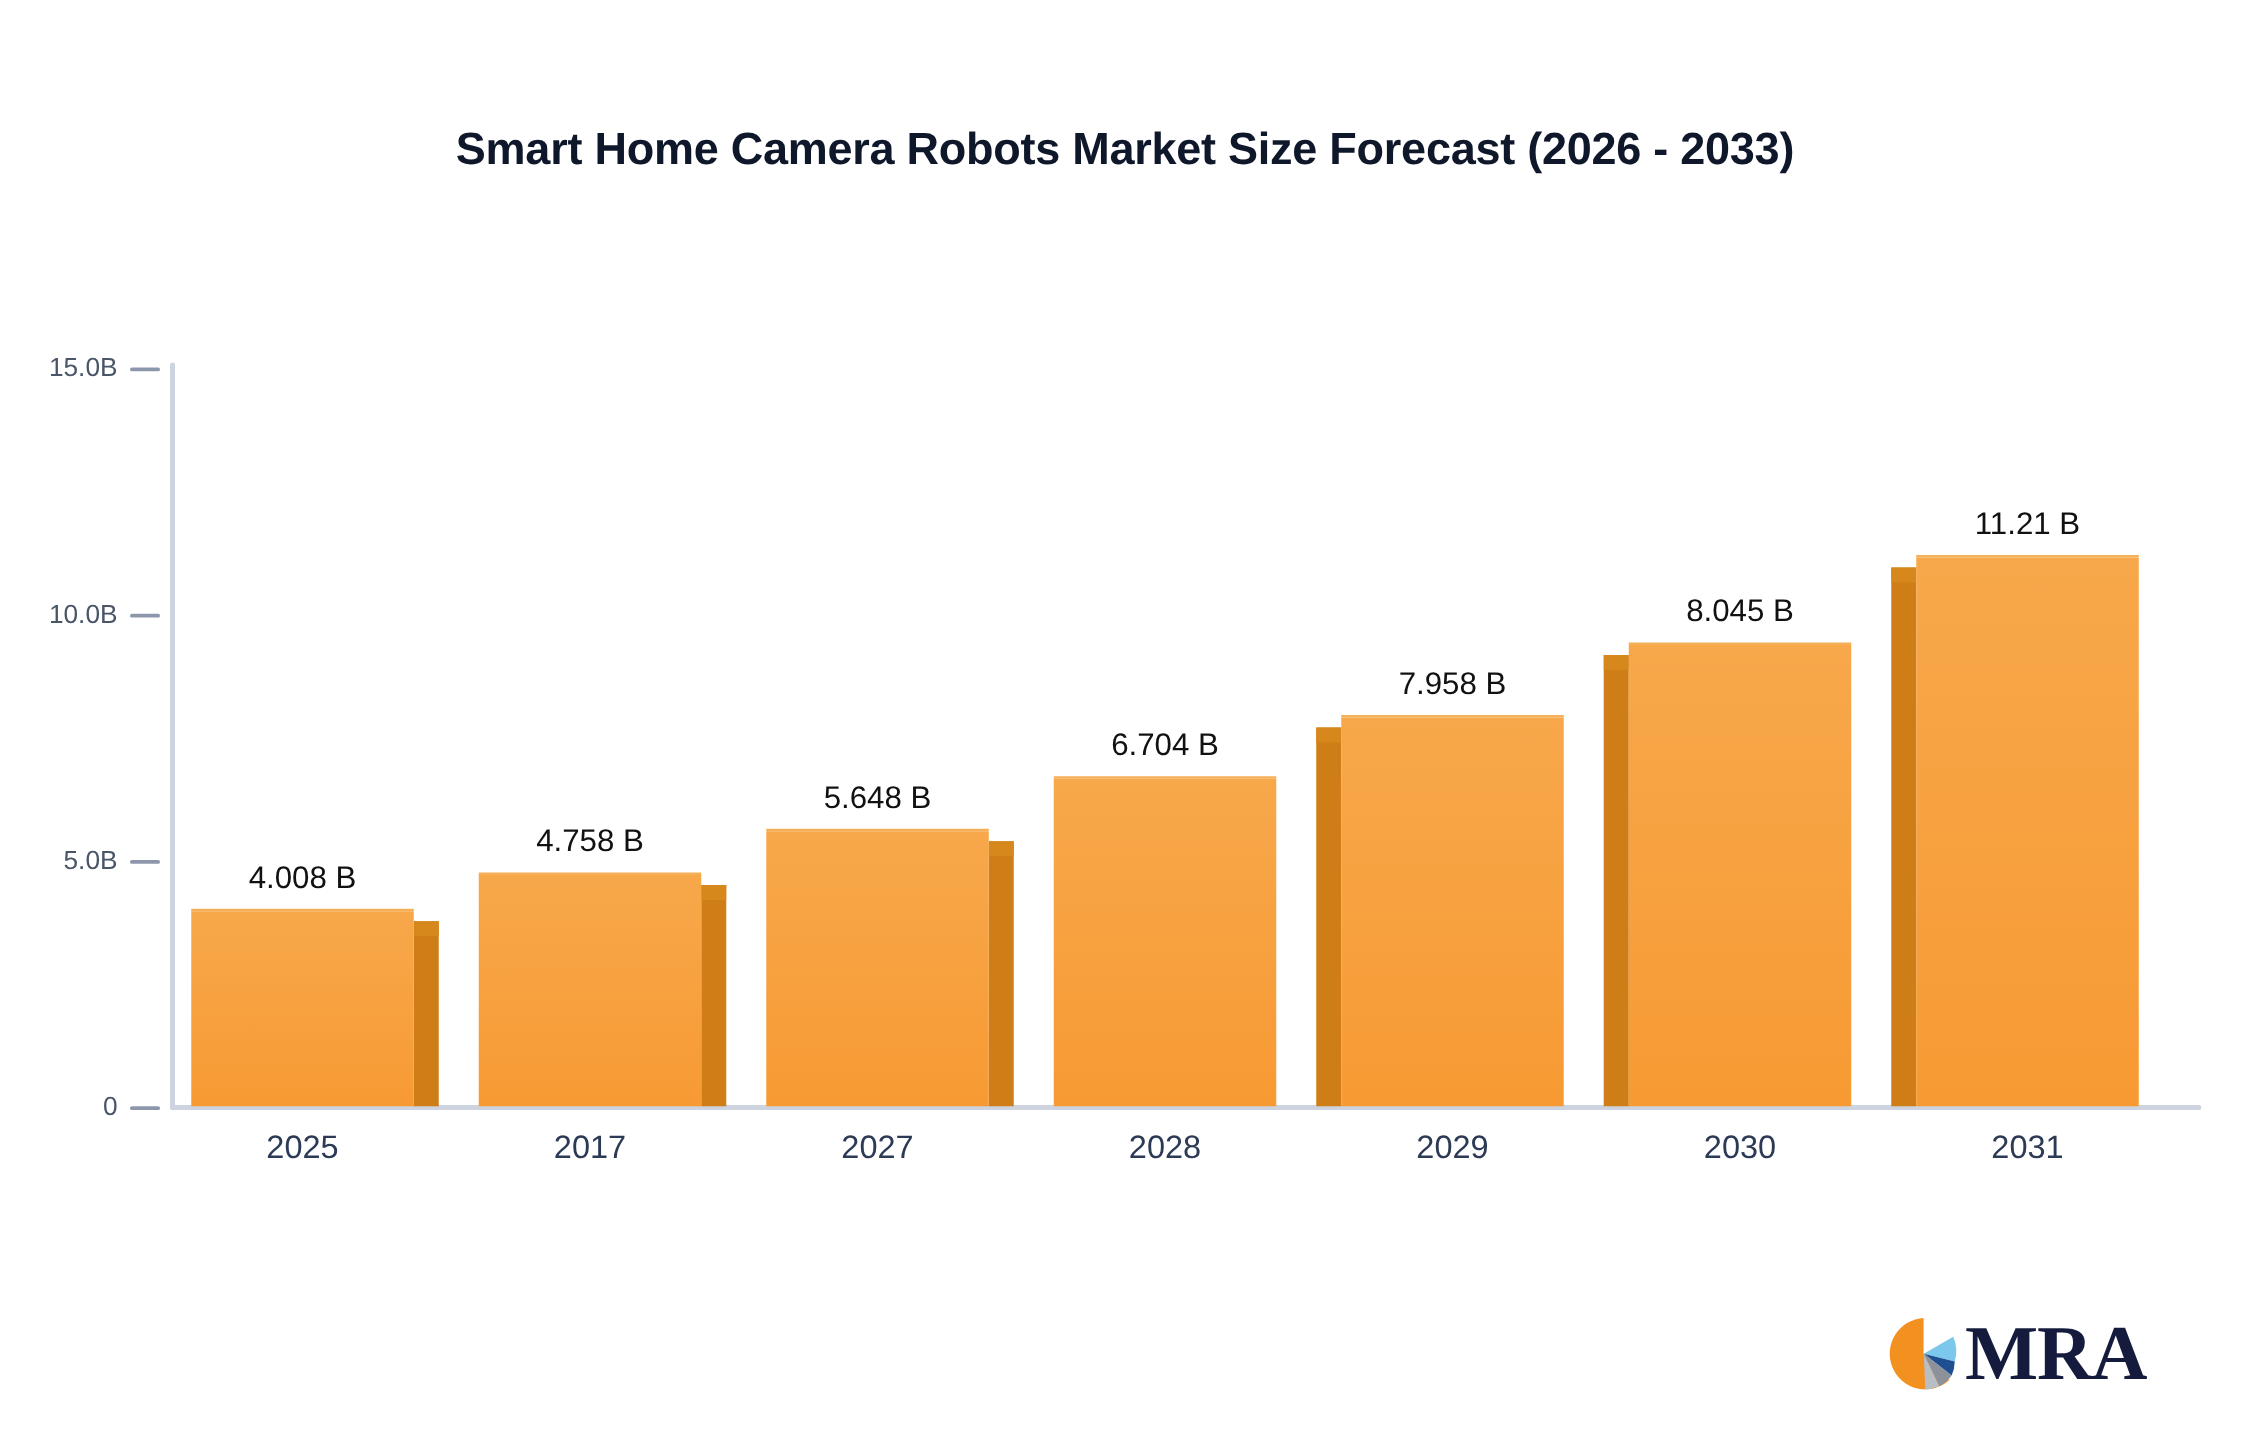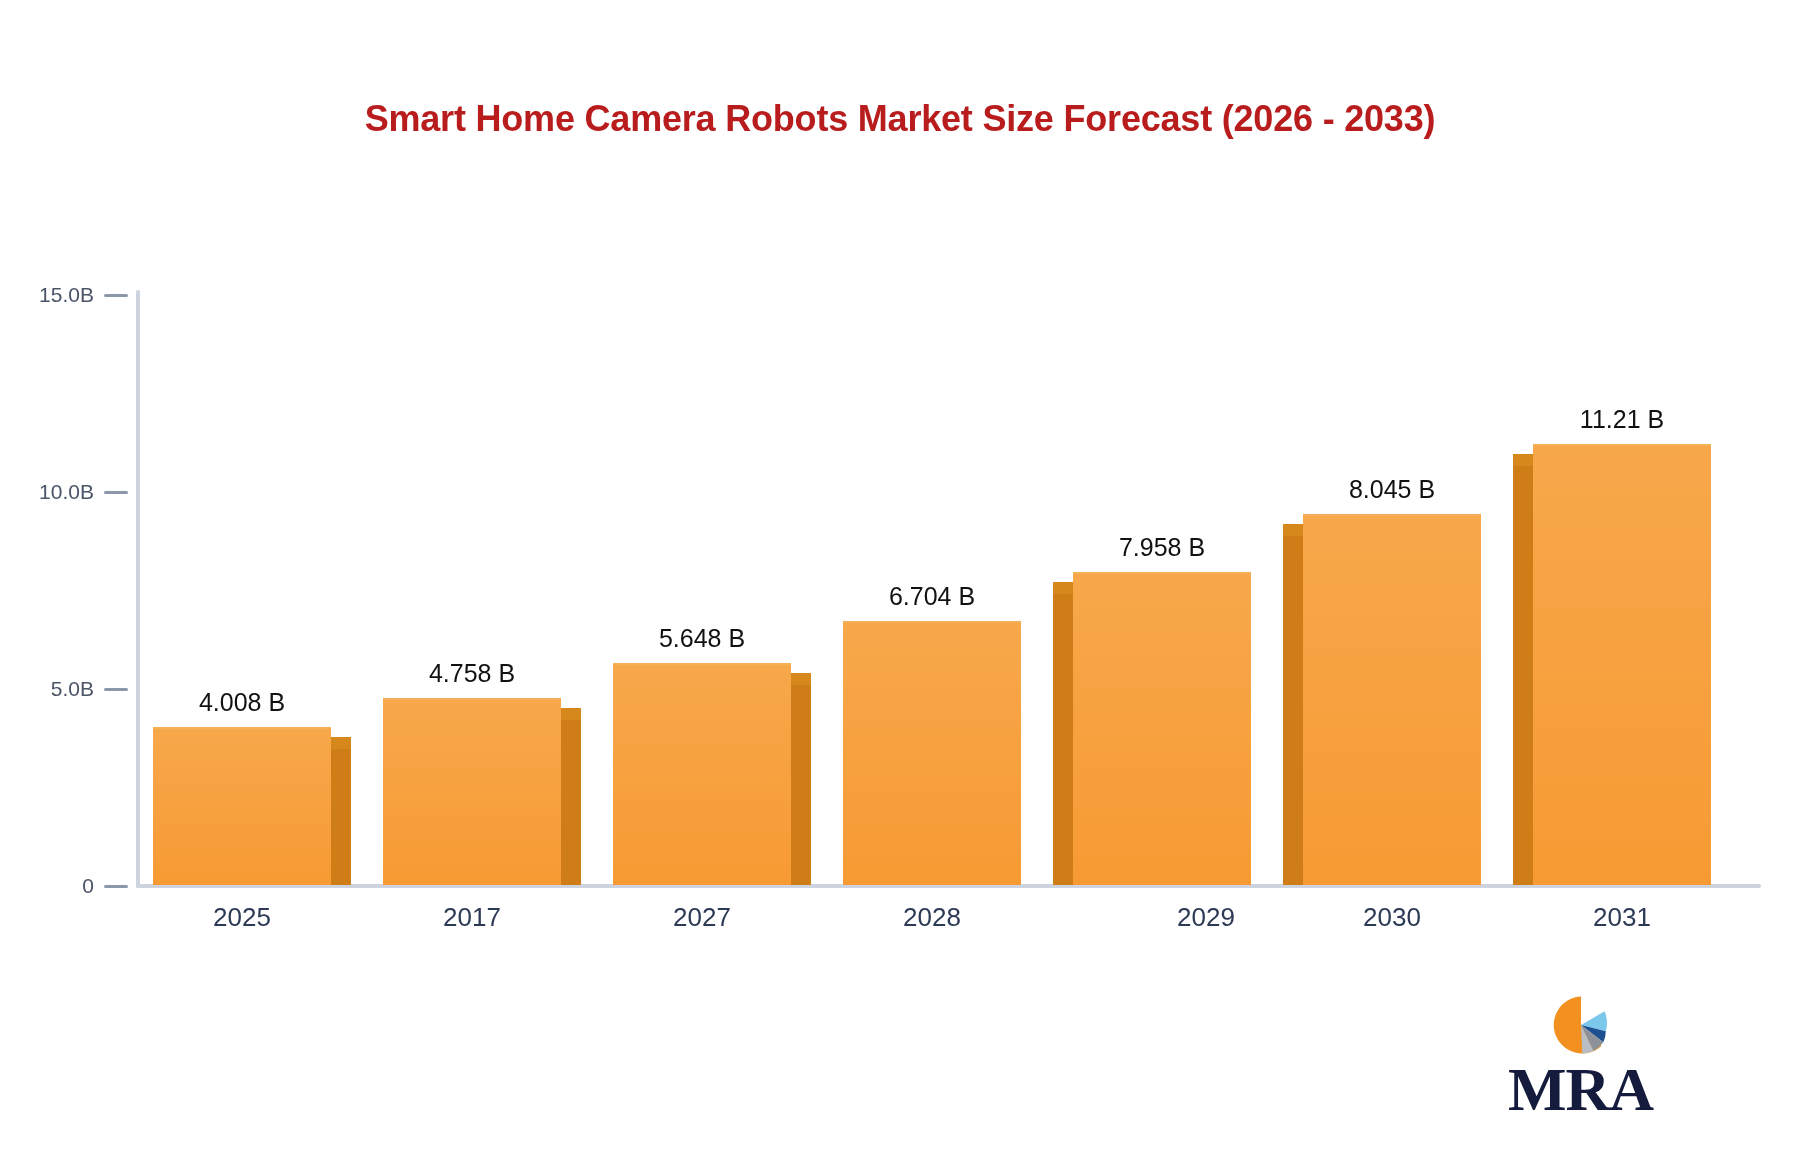--- a/index.html
+++ b/index.html
@@ -22,21 +22,21 @@
   }
 
   
   .chart-title {
     position: absolute;
     left: 0; top: 98px;
     width: 1800px;
     text-align: center;
     font-size: 36px;
     font-weight: bold;
-    color: #b91c1c;
+    color: #0f172a;
     letter-spacing: -0.2px;
   }
 
   .chart-subtitle {
     position: absolute;
     left: 0; top: 148px;
     width: 1800px;
     text-align: center;
     font-size: 27px;
     font-weight: normal;
@@ -152,25 +152,24 @@
     text-align: center;
     font-size: 25px;
     color: #111111;
     white-space: nowrap;
   }
 
   
   .logo {
     position: absolute;
     left: 1508px;
-    top: 994px;
+    top: 1052px;
     display: flex;
     align-items: center;
     gap: 2px;
-    flex-direction: column;
   }
   .logo-mark { width: 62px; height: 62px; display: block; }
   .logo-text {
     font-family: "Liberation Serif", serif;
     font-size: 62px;
     font-weight: bold;
     color: #141b3d;
     letter-spacing: -1px;
     line-height: 1;
   }
@@ -245,21 +244,21 @@
       <div class="bar-side left" style="height:431px;"></div>
       <div class="bar-cap" style="top:10px; left:-20px;"></div>
       <div class="bar-front" style="height:441px;"></div>
     </div>
     <div class="bar-value" style="left:1492px; top:405px;text-align:center;">11.21 B</div>
 
     <div class="x-label" style="left:132px;">2025</div>
     <div class="x-label" style="left:362px;">2017</div>
     <div class="x-label" style="left:592px;">2027</div>
     <div class="x-label" style="left:822px;">2028</div>
-    <div class="x-label" style="left:1096px;">2029</div>
+    <div class="x-label" style="left:1052px;">2029</div>
     <div class="x-label" style="left:1282px;">2030</div>
     <div class="x-label" style="left:1512px;">2031</div>
 
   </div>
 
   <div class="logo">
     <svg class="logo-mark" viewBox="0 0 100 100">
       <path d="M50 50 L50 4 A46 46 0 1 0 83 84 Z" fill="#f2911f"></path>
       <path d="M50 50 L88 28 A46 46 0 0 0 50 4 Z" fill="#ffffff"></path>
       <path d="M50 50 L90 60 A46 46 0 0 0 88 28 Z" fill="#7cc8ec"></path>

